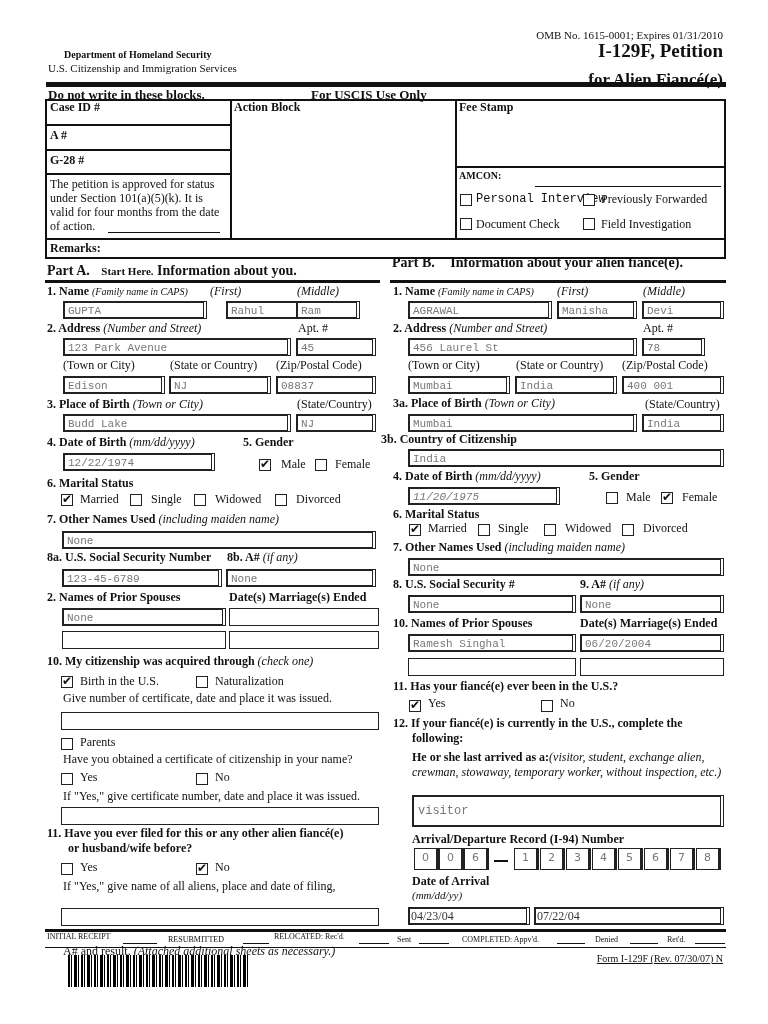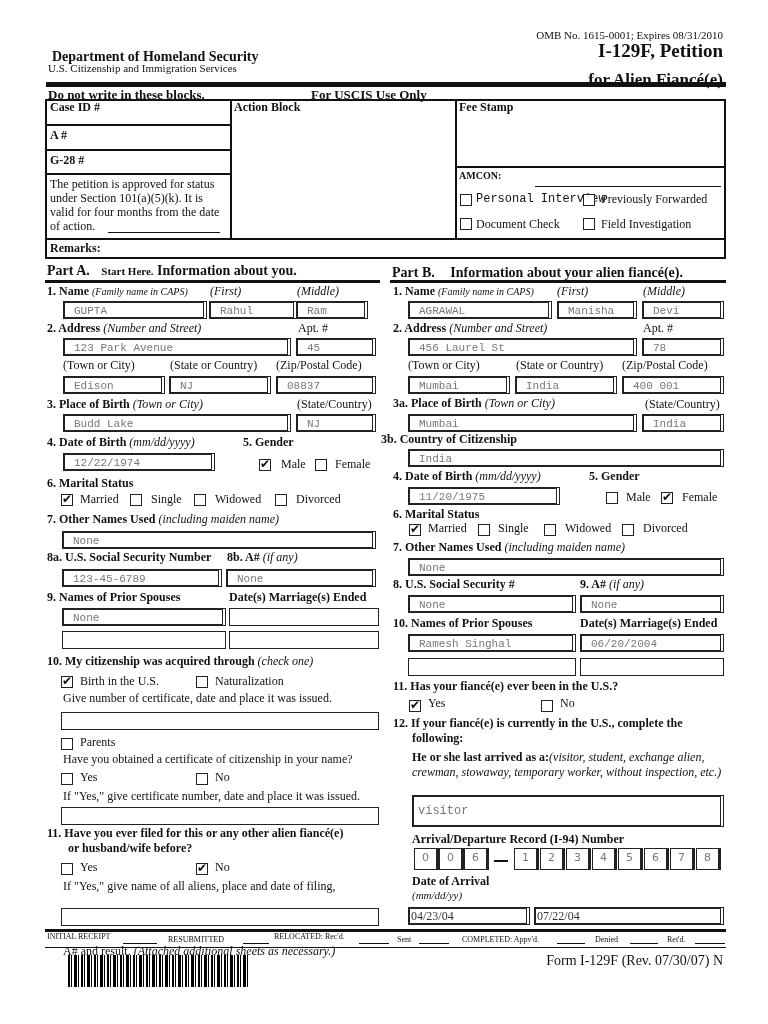--- a/index.html
+++ b/index.html
@@ -3,35 +3,35 @@
 <meta charset="utf-8">
 <style>
   html,body{margin:0;padding:0;background:#fff;}
   body{width:768px;height:1024px;position:relative;overflow:hidden;font-family:"Liberation Serif","DejaVu Serif",serif;color:#111;}
   .abs{position:absolute;}
   .b{font-weight:bold;}
   .i{font-style:italic;font-weight:normal;}
   .lbl{font-size:12px;white-space:nowrap;}
   .lblb{font-size:12px;font-weight:bold;white-space:nowrap;}
   .sm{font-size:10px;}
-  .field{position:absolute;border:2px solid #222;border-right:4px double #222;background:#fff;height:18px;box-sizing:border-box;font-family:"Liberation Mono","DejaVu Sans Mono",monospace;font-size:11px;color:#777;padding:1px 9px;line-height:14px;white-space:nowrap;overflow:hidden;}
+  .field{position:absolute;border:2px solid #222;border-right:4px double #222;background:#fff;height:18px;box-sizing:border-box;font-family:"Liberation Mono","DejaVu Sans Mono",monospace;font-size:11px;color:#777;padding:1px 3px;line-height:14px;white-space:nowrap;overflow:hidden;}
   .field.plain{border:1.5px solid #222;}
   .cb{position:absolute;width:12px;height:12px;border:1px solid #222;box-sizing:border-box;background:#fff;}
   .cb.on::after{content:"\2714";position:absolute;left:0px;top:-3px;font-size:12px;color:#111;font-family:"DejaVu Sans",sans-serif;}
   .hr{position:absolute;background:#111;}
   .box{position:absolute;border:1.5px solid #111;box-sizing:border-box;}
   .digit{position:absolute;width:25px;height:22px;border:1.5px solid #222;border-right:3px solid #222;box-sizing:border-box;font-family:"DejaVu Sans",sans-serif;font-size:11px;color:#777;text-align:center;line-height:18px;}
   .barcode{position:absolute;left:68px;top:955px;width:180px;height:32px;
     background:repeating-linear-gradient(90deg,#000 0 2px,#fff 2px 3px,#000 3px 4px,#fff 4px 6px,#000 6px 9px,#fff 9px 10px,#000 10px 11px,#fff 11px 13px);}
 </style>
 </head>
 <body>
 
-<div class="abs" style="right:45px;top:29px;font-size:11px;">OMB No. 1615-0001;  Expires 08/31/2010</div>
-<div class="abs b" style="left:52px;top:49px;font-size:14px;">Department of Homeland Security</div>
+<div class="abs" style="right:45px;top:29px;font-size:11px;">OMB No. 1615-0001;  Expires 01/31/2010</div>
+<div class="abs b" style="left:64px;top:49px;font-size:10px;">Department of Homeland Security</div>
 <div class="abs" style="left:48px;top:62px;font-size:11px;">U.S. Citizenship and Immigration Services</div>
 <div class="abs b" style="right:45px;top:40px;font-size:19px;">I-129F, Petition</div>
 <div class="abs b" style="right:45px;top:70px;font-size:17px;">for Alien Fiancé(e)</div>
 <div class="hr" style="left:46px;top:82px;width:680px;height:5px;"></div>
 
 <div class="abs b" style="left:48px;top:87px;font-size:13px;">Do not write in these blocks.</div>
 <div class="abs b" style="left:311px;top:87px;font-size:13px;">For USCIS Use Only</div>
 <div class="box" style="left:45px;top:99px;width:681px;height:160px;border-width:2px;"></div>
 <div class="hr" style="left:230px;top:99px;width:2px;height:140px;"></div>
 <div class="hr" style="left:455px;top:99px;width:2px;height:140px;"></div>
@@ -63,22 +63,22 @@
   <span>Part A.</span>
   <span style="font-size:11px;margin-left:8px;">Start Here.</span>
   <span>Information about you.</span>
 </div>
 <div class="hr" style="left:45px;top:280px;width:335px;height:3px;"></div>
 
 <div class="abs lblb" style="left:47px;top:284px;"><span>1.  Name</span> <span class="i sm">(Family name in CAPS)</span></div>
 <div class="abs lbl i" style="left:210px;top:284px;">(First)</div>
 <div class="abs lbl i" style="left:297px;top:284px;">(Middle)</div>
 <div class="field" style="left:63px;top:301px;width:144px;">GUPTA</div>
-<div class="field" style="left:209px;top:301px;width:88px;">Rahul</div>
-<div class="field" style="left:296px;top:301px;width:72px;">Ram</div>
+<div class="field" style="left:226px;top:301px;width:88px;">Rahul</div>
+<div class="field" style="left:296px;top:301px;width:64px;">Ram</div>
 
 <div class="abs lblb" style="left:47px;top:321px;"><span>2.  Address</span> <span class="i">(Number and Street)</span></div>
 <div class="abs lbl" style="left:298px;top:321px;">Apt. #</div>
 <div class="field" style="left:63px;top:338px;width:228px;">123 Park Avenue</div>
 <div class="field" style="left:296px;top:338px;width:80px;">45</div>
 
 <div class="abs lbl" style="left:63px;top:358px;">(Town or City)</div>
 <div class="abs lbl" style="left:170px;top:358px;">(State or Country)</div>
 <div class="abs lbl" style="left:276px;top:358px;">(Zip/Postal Code)</div>
 <div class="field" style="left:63px;top:376px;width:102px;">Edison</div>
@@ -109,21 +109,21 @@
 <div class="abs lbl" style="left:296px;top:492px;">Divorced</div>
 
 <div class="abs lblb" style="left:47px;top:512px;"><span>7.  Other Names Used</span> <span class="i">(including maiden name)</span></div>
 <div class="field" style="left:62px;top:531px;width:314px;">None</div>
 
 <div class="abs lblb" style="left:47px;top:550px;">8a.  U.S. Social Security Number</div>
 <div class="abs lblb" style="left:227px;top:550px;"><span>8b. A#</span> <span class="i">(if any)</span></div>
 <div class="field" style="left:62px;top:569px;width:160px;">123-45-6789</div>
 <div class="field" style="left:226px;top:569px;width:150px;">None</div>
 
-<div class="abs lblb" style="left:47px;top:590px;">9.  Names of Prior Spouses</div>
+<div class="abs lblb" style="left:47px;top:590px;">2.  Names of Prior Spouses</div>
 <div class="abs lblb" style="left:229px;top:590px;">Date(s) Marriage(s) Ended</div>
 <div class="field" style="left:62px;top:608px;width:164px;">None</div>
 <div class="field plain" style="left:229px;top:608px;width:150px;"></div>
 <div class="field plain" style="left:62px;top:631px;width:164px;"></div>
 <div class="field plain" style="left:229px;top:631px;width:150px;"></div>
 
 <div class="abs lblb" style="left:47px;top:654px;"><span>10. My citizenship was acquired through</span> <span class="i">(check one)</span></div>
 <div class="cb on" style="left:61px;top:676px;"></div>
 <div class="abs lbl" style="left:80px;top:674px;">Birth in the U.S.</div>
 <div class="cb" style="left:196px;top:676px;"></div>
@@ -143,56 +143,56 @@
 <div class="abs lblb" style="left:47px;top:826px;">11. Have you ever filed for this or any other alien fiancé(e)</div>
 <div class="abs lblb" style="left:68px;top:841px;">or husband/wife before?</div>
 <div class="cb" style="left:61px;top:863px;"></div>
 <div class="abs lbl" style="left:80px;top:860px;">Yes</div>
 <div class="cb on" style="left:196px;top:863px;"></div>
 <div class="abs lbl" style="left:215px;top:860px;">No</div>
 <div class="abs lbl" style="left:63px;top:879px;">If "Yes," give name of all aliens, place and date of filing,</div>
 <div class="abs lbl" style="left:63px;top:944px;"><span>A# and result.</span> <span class="i">(Attached additional sheets as necessary.)</span></div>
 <div class="field plain" style="left:61px;top:908px;width:318px;"></div>
 
-<div class="abs b" style="left:392px;top:265px;font-size:14px;white-space:nowrap;">
+<div class="abs b" style="left:392px;top:255px;font-size:14px;white-space:nowrap;">
   <span>Part B.</span>
   <span style="margin-left:12px;">Information about your alien fiancé(e).</span>
 </div>
 <div class="hr" style="left:390px;top:280px;width:336px;height:3px;"></div>
 
 <div class="abs lblb" style="left:393px;top:284px;"><span>1.  Name</span> <span class="i sm">(Family name in CAPS)</span></div>
 <div class="abs lbl i" style="left:557px;top:284px;">(First)</div>
 <div class="abs lbl i" style="left:643px;top:284px;">(Middle)</div>
 <div class="field" style="left:408px;top:301px;width:144px;">AGRAWAL</div>
 <div class="field" style="left:557px;top:301px;width:80px;">Manisha</div>
 <div class="field" style="left:642px;top:301px;width:82px;">Devi</div>
 
 <div class="abs lblb" style="left:393px;top:321px;"><span>2.  Address</span> <span class="i">(Number and Street)</span></div>
 <div class="abs lbl" style="left:643px;top:321px;">Apt. #</div>
 <div class="field" style="left:408px;top:338px;width:229px;">456 Laurel St</div>
-<div class="field" style="left:642px;top:338px;width:82px;">78</div>
+<div class="field" style="left:642px;top:338px;width:63px;">78</div>
 
 <div class="abs lbl" style="left:408px;top:358px;">(Town or City)</div>
 <div class="abs lbl" style="left:516px;top:358px;">(State or Country)</div>
 <div class="abs lbl" style="left:622px;top:358px;">(Zip/Postal Code)</div>
 <div class="field" style="left:408px;top:376px;width:102px;">Mumbai</div>
 <div class="field" style="left:515px;top:376px;width:102px;">India</div>
 <div class="field" style="left:622px;top:376px;width:102px;">400 001</div>
 
 <div class="abs lblb" style="left:393px;top:396px;"><span>3a.  Place of Birth</span> <span class="i">(Town or City)</span></div>
 <div class="abs lbl" style="left:645px;top:397px;">(State/Country)</div>
 <div class="field" style="left:408px;top:414px;width:229px;">Mumbai</div>
 <div class="field" style="left:642px;top:414px;width:82px;">India</div>
 
 <div class="abs lblb" style="left:381px;top:432px;">3b.  Country of Citizenship</div>
 <div class="field" style="left:408px;top:449px;width:316px;">India</div>
 
 <div class="abs lblb" style="left:393px;top:469px;"><span>4.  Date of Birth</span> <span class="i">(mm/dd/yyyy)</span></div>
 <div class="abs lblb" style="left:589px;top:469px;">5.  Gender</div>
-<div class="field" style="left:408px;top:487px;width:152px;">11/20/1975</div>
+<div class="field" style="left:408px;top:487px;width:152px;font-style:italic;">11/20/1975</div>
 <div class="cb" style="left:606px;top:492px;"></div>
 <div class="abs lbl" style="left:626px;top:490px;">Male</div>
 <div class="cb on" style="left:661px;top:492px;"></div>
 <div class="abs lbl" style="left:682px;top:490px;">Female</div>
 
 <div class="abs lblb" style="left:393px;top:507px;">6.  Marital Status</div>
 <div class="cb on" style="left:409px;top:524px;"></div>
 <div class="abs lbl" style="left:428px;top:521px;">Married</div>
 <div class="cb" style="left:478px;top:524px;"></div>
 <div class="abs lbl" style="left:498px;top:521px;">Single</div>
@@ -247,21 +247,21 @@
   <span class="hr" style="left:372px;top:11px;width:30px;height:1px;"></span>
   <span class="abs" style="left:415px;top:3px;">COMPLETED:  Appv'd.</span>
   <span class="hr" style="left:510px;top:11px;width:28px;height:1px;"></span>
   <span class="abs" style="left:548px;top:3px;">Denied</span>
   <span class="hr" style="left:583px;top:11px;width:28px;height:1px;"></span>
   <span class="abs" style="left:620px;top:3px;">Ret'd.</span>
   <span class="hr" style="left:648px;top:11px;width:30px;height:1px;"></span>
 </div>
 <div class="hr" style="left:45px;top:947px;width:681px;height:1px;"></div>
 <div class="barcode"></div>
-<div class="abs" style="right:45px;top:953px;font-size:14px;">Form I-129F (Rev. 07/30/07) N</div>
+<div class="abs" style="right:45px;top:953px;font-size:10px;text-decoration:underline;">Form I-129F (Rev. 07/30/07) N</div>
 
 <div class="digit" style="left: 414px; top: 848px;">0</div>
 <div class="digit" style="left: 439px; top: 848px;">0</div>
 <div class="digit" style="left: 464px; top: 848px;">6</div>
 <div class="digit" style="left: 514px; top: 848px;">1</div>
 <div class="digit" style="left: 540px; top: 848px;">2</div>
 <div class="digit" style="left: 566px; top: 848px;">3</div>
 <div class="digit" style="left: 592px; top: 848px;">4</div>
 <div class="digit" style="left: 618px; top: 848px;">5</div>
 <div class="digit" style="left: 644px; top: 848px;">6</div>

